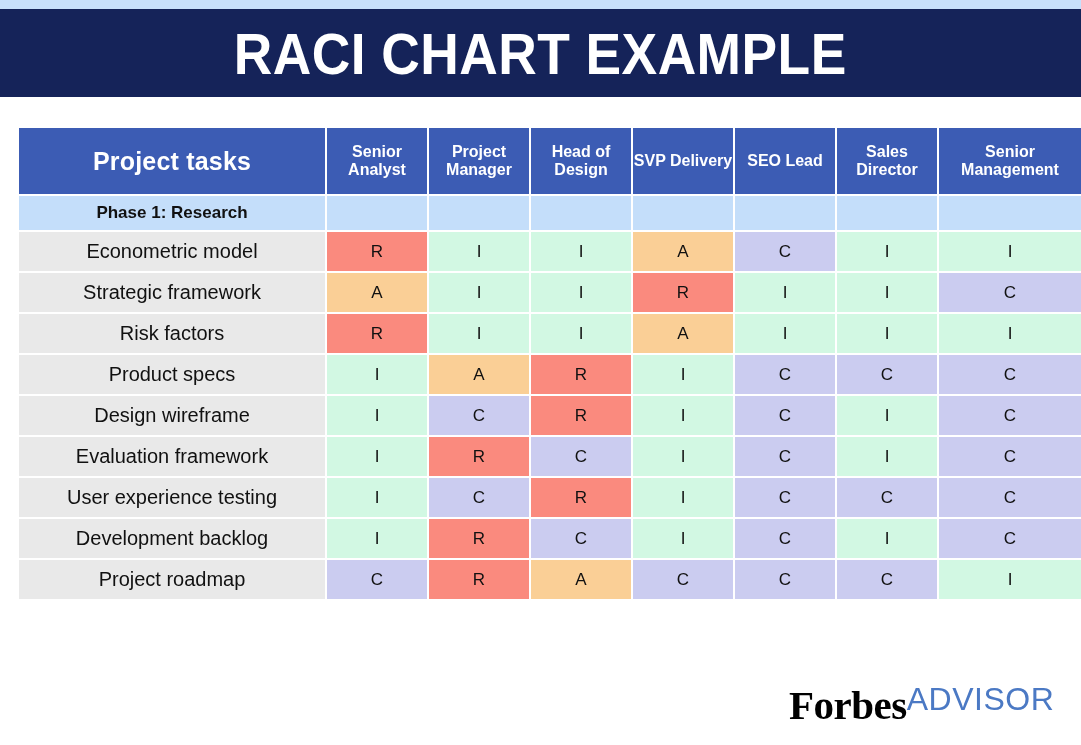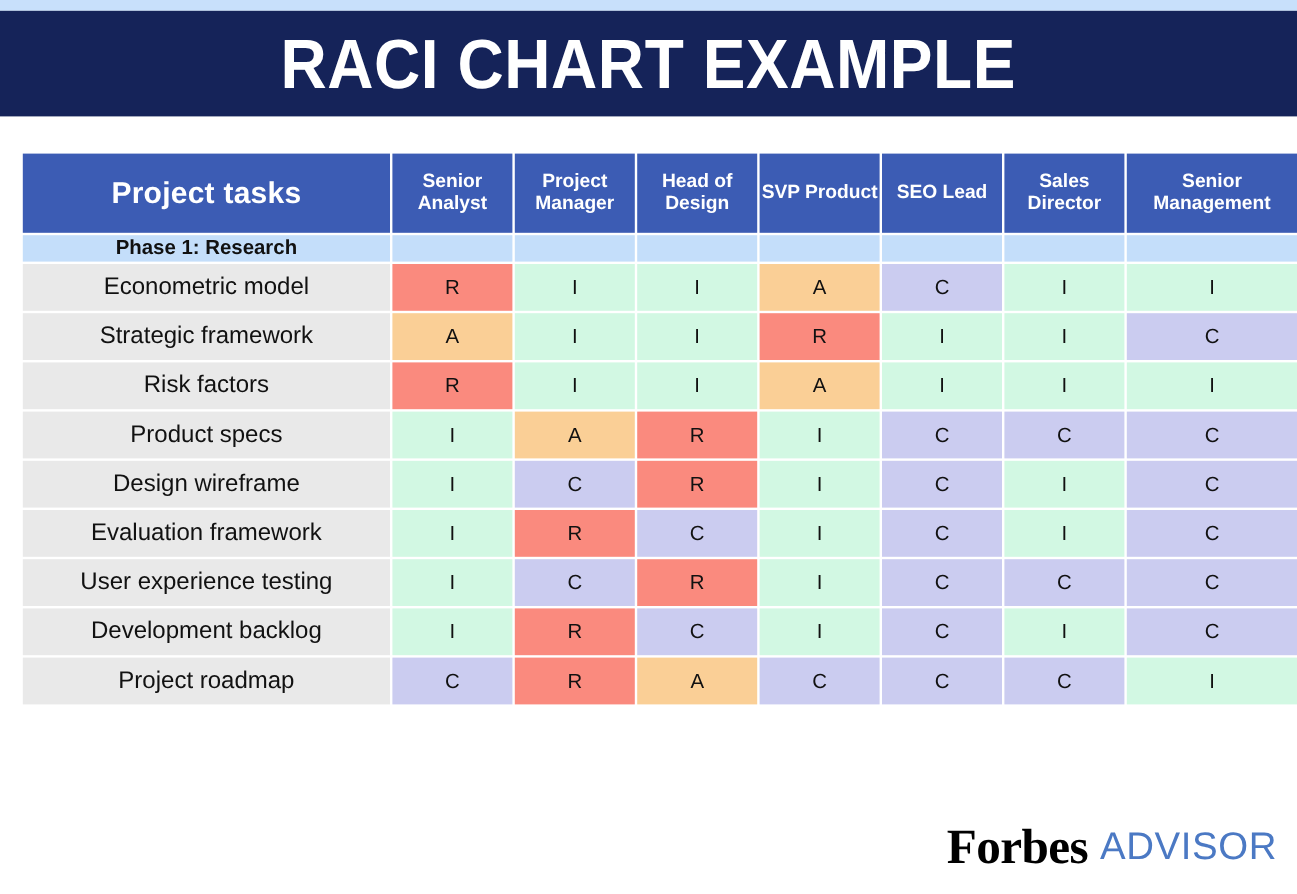--- a/index.html
+++ b/index.html
@@ -89,21 +89,21 @@
   thead th.head-task {
     font-size: 25px;
     font-weight: 700;
     letter-spacing: 0.2px;
     margin-top: 16px;
   }
 
   
   tr.phase-row td {
     background: #c4defa;
-    height: 22px;
+    height: 34px;
     vertical-align: middle;
   }
   tr.phase-row td.phase-label {
     text-align: center;
     color: #111111;
     font-size: 17px;
     font-weight: 700;
   }
 
   
@@ -130,22 +130,22 @@
   td.v-A { background: #facf96; }
   td.v-C { background: #cbccf0; }
   td.v-I { background: #d2f8e3; }
 
   
   .logo {
     position: absolute;
     left: 789px;
     top: 681px;
     display: flex;
-    align-items: center;
-    gap: 10px;
+    align-items: flex-start;
+    gap: 0;
   }
   .logo-forbes {
     font-family: "Liberation Serif", serif;
     font-weight: 700;
     font-size: 41px;
     color: #000000;
     letter-spacing: -0.5px;
   }
   .logo-advisor {
     font-family: "Liberation Sans", sans-serif;
@@ -177,21 +177,21 @@
         <col class="c-role">
         <col class="c-role">
         <col class="c-role-last">
       </colgroup>
       <thead>
         <tr>
           <th class="head-task">Project tasks</th>
           <th>Senior Analyst</th>
           <th>Project Manager</th>
           <th>Head of Design</th>
-          <th>SVP Product</th>
+          <th>SVP Delivery</th>
           <th>SEO Lead</th>
           <th>Sales Director</th>
           <th>Senior Management</th>
         </tr>
       </thead>
       <tbody id="raci-body">
           <tr class="phase-row">
             <td class="phase-label">Phase 1: Research</td>
             <td class="cell"></td>
             <td class="cell"></td>

